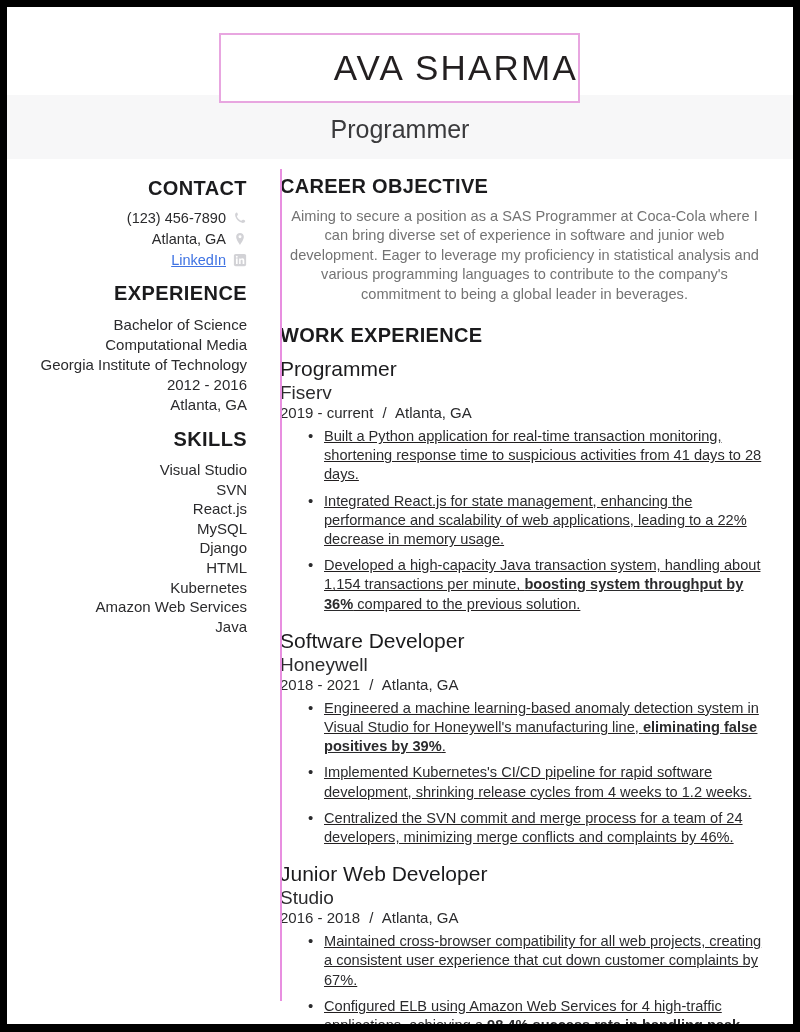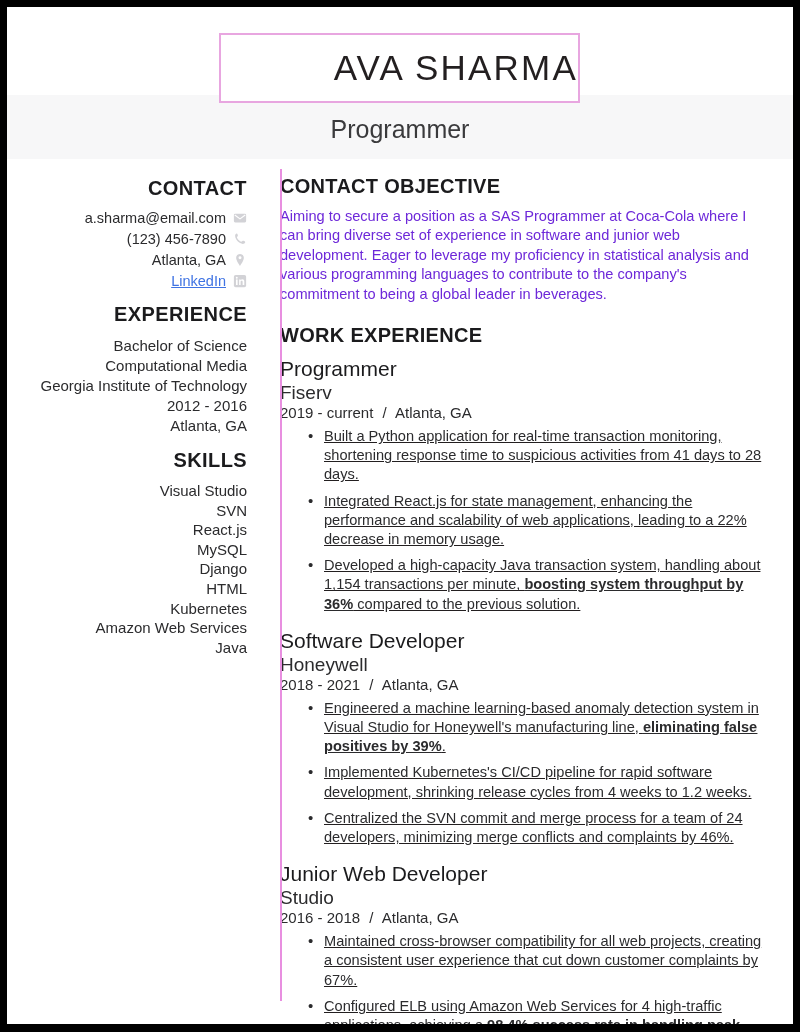--- a/index.html
+++ b/index.html
@@ -157,22 +157,23 @@
     letter-spacing: 0.3px;
     color: #1b1b1d;
     margin-top: 4px;
     margin-bottom: 9px;
   }
   .main-heading.spaced { margin-top: 20px; }
 
   .objective {
     font-size: 14.6px;
     line-height: 19.4px;
-    color: #6d28d9;
+    color: #737373;
     margin-bottom: 4px;
+    text-align: center;
   }
   .job-title {
     font-size: 21px;
     font-weight: 400;
     color: #1b1b1d;
     margin-bottom: 2px;
     line-height: 25px;
   }
   .job-company {
     font-size: 19px;
@@ -228,29 +229,20 @@
       <div class="role-text">Programmer</div>
     </div>
 
     <div class="body-wrap">
       <div class="divider"></div>
 
       <div class="left-col">
 
         <div class="side-heading first">CONTACT</div>
         <div>
-          <div class="contact-row">
-            <span>a.sharma@email.com</span>
-            <span class="ico">
-              <svg width="14" height="14" viewBox="0 0 16 16">
-                  <rect x="1" y="3" width="14" height="10" rx="1.5" fill="#d2d2d6"></rect>
-                  <path d="M2 4.5 L8 9 L14 4.5" stroke="#ffffff" stroke-width="1.3" fill="none"></path>
-                </svg>
-            </span>
-          </div>
           <div class="contact-row">
             <span>(123) 456-7890</span>
             <span class="ico">
               <svg width="14" height="14" viewBox="0 0 16 16">
                   <path d="M4.2 1.6c1 0 1.4 2.1 1.4 2.8 0 .7-1.1 1-1.1 1.7 0 1.6 3.4 5 5 5 .7 0 1-1.1 1.7-1.1.7 0 2.8.4 2.8 1.4 0 1.4-1.6 2.2-2.8 2.2C7.3 13.6 2.4 8.7 2.4 4.4c0-1.2.8-2.8 1.8-2.8z" fill="#d2d2d6"></path>
                 </svg>
             </span>
           </div>
           <div class="contact-row">
             <span>Atlanta, GA</span>
@@ -293,21 +285,21 @@
           <div class="skill-line">HTML</div>
           <div class="skill-line">Kubernetes</div>
           <div class="skill-line">Amazon Web Services</div>
           <div class="skill-line">Java</div>
         </div>
 
       </div>
 
       <div class="right-col">
 
-        <div class="main-heading">CONTACT OBJECTIVE</div>
+        <div class="main-heading">CAREER OBJECTIVE</div>
         <div class="objective">Aiming to secure a position as a SAS Programmer at Coca-Cola where I can bring diverse set of experience in software and junior web development. Eager to leverage my proficiency in statistical analysis and various programming languages to contribute to the company's commitment to being a global leader in beverages.</div>
 
         <div class="main-heading spaced">WORK EXPERIENCE</div>
 
         <div class="job-block">
           <div class="job-title">Programmer</div>
           <div class="job-company">Fiserv</div>
           <div class="job-meta">
             <span>2019 - current</span>
             <span class="sep">/</span>

